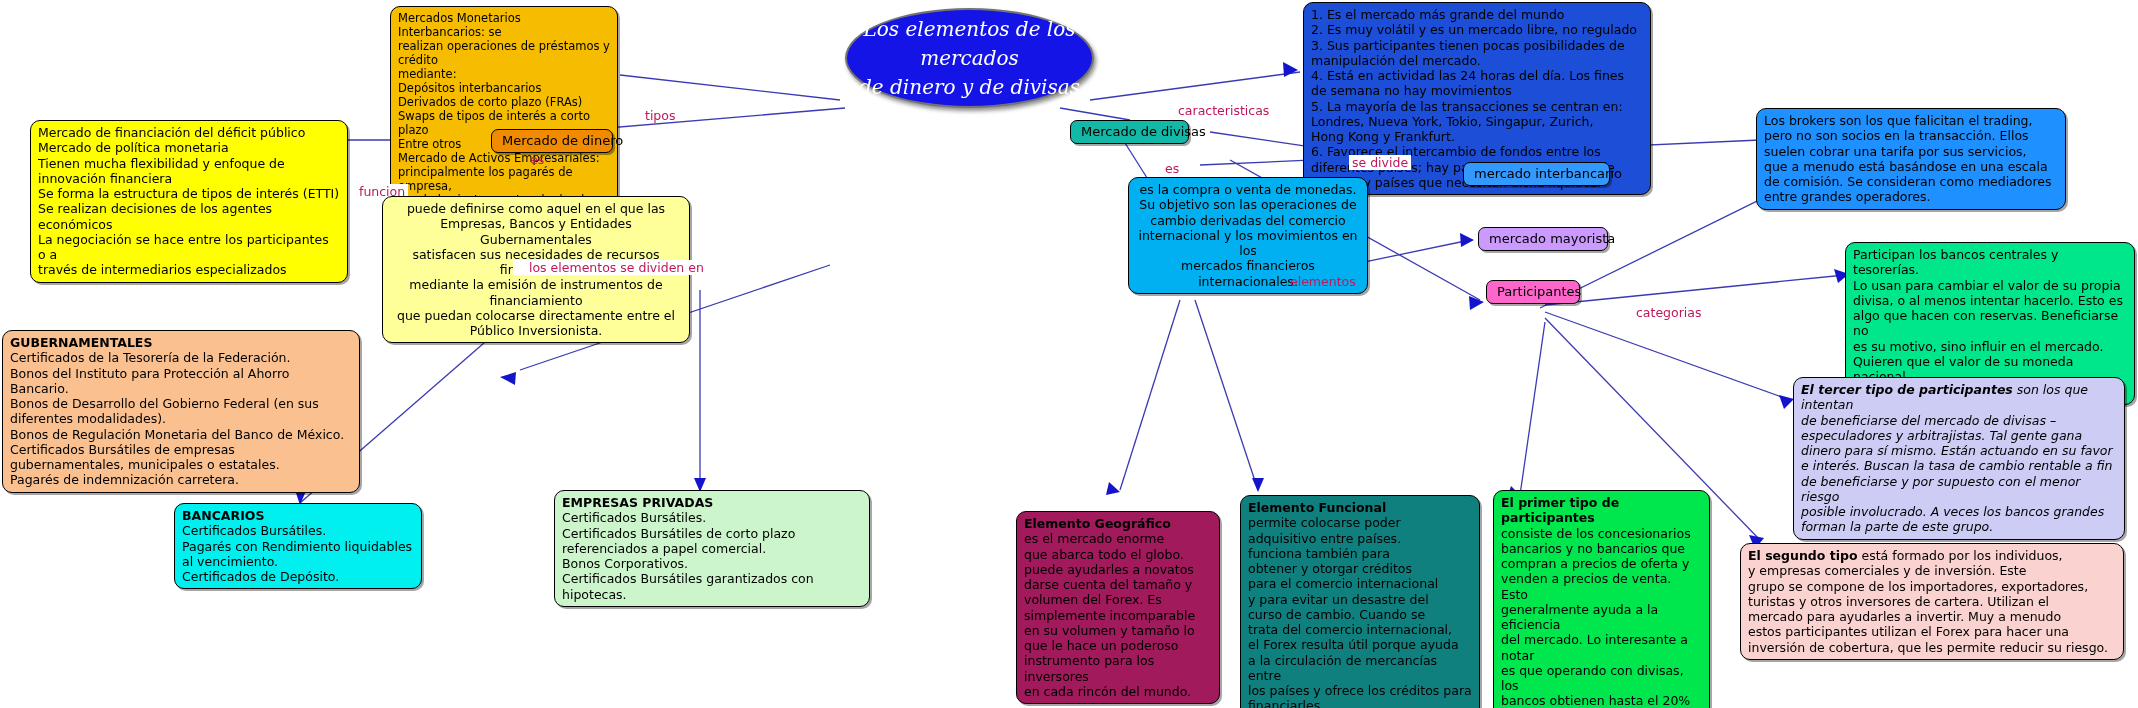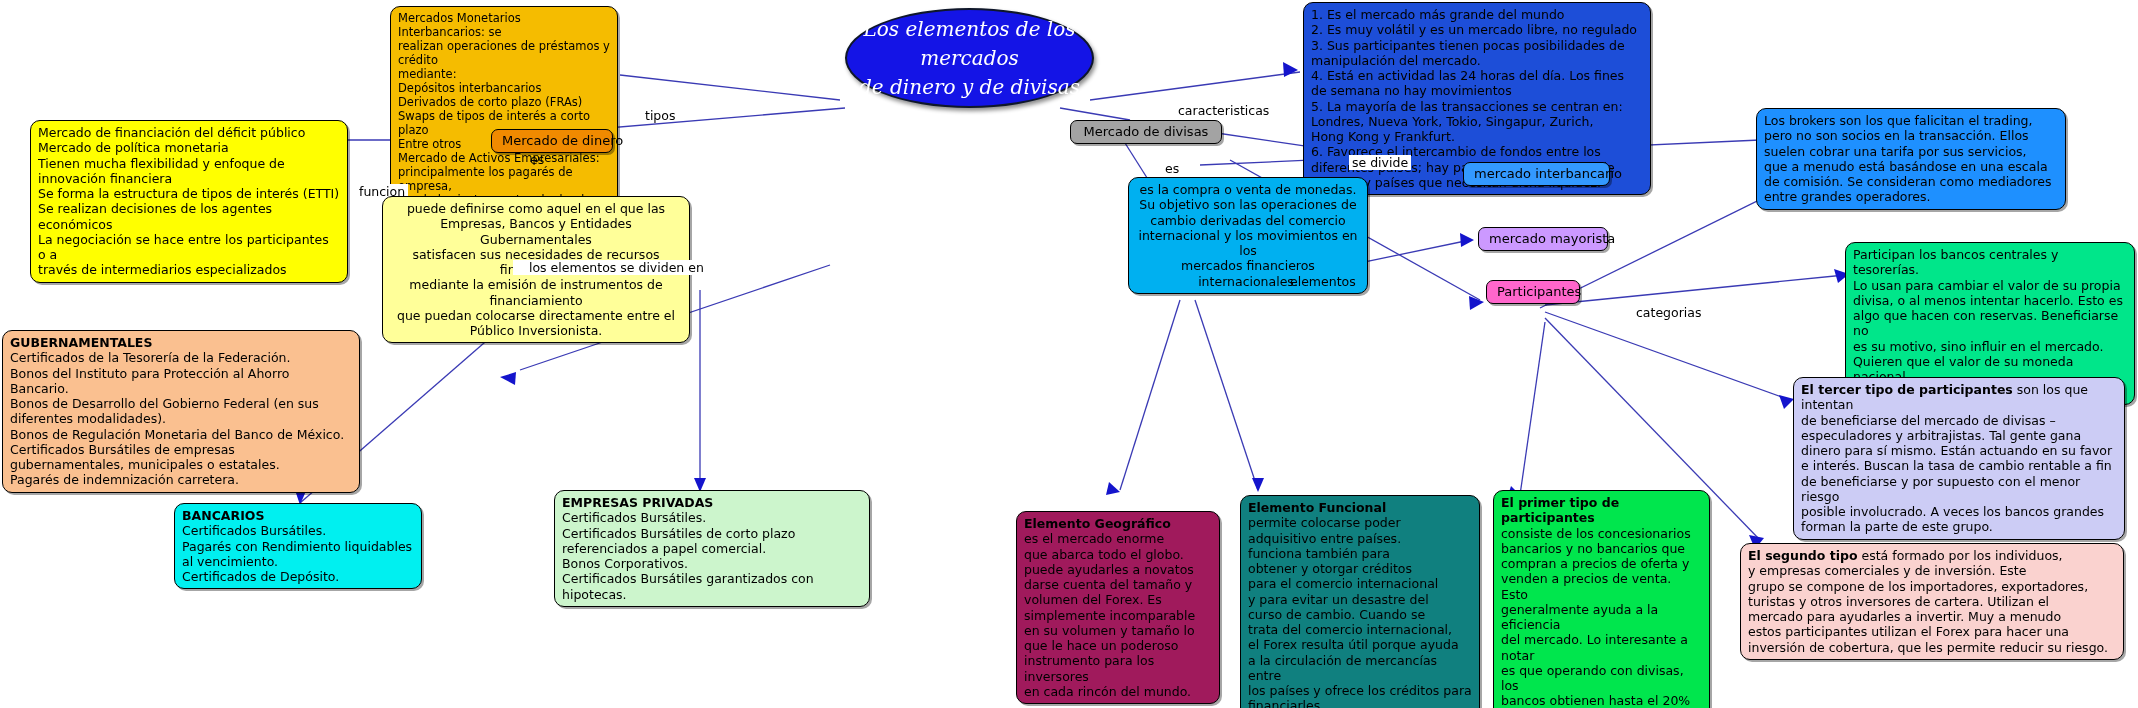--- a/index.html
+++ b/index.html
@@ -9,26 +9,26 @@
   #canvas{position:absolute;inset:0;width:2138px;height:708px;}
   svg.links{position:absolute;left:0;top:0;width:2138px;height:708px;pointer-events:none;}
   .node{position:absolute;box-sizing:border-box;border:1px solid #000;
         border-radius:10px;padding:4px 7px;line-height:1.22;color:#000;}
   .node.sm{font-size:11.5px;}
   .node.md{font-size:12.5px;}
   .node .ttl{font-weight:bold;}
   .pill{position:absolute;box-sizing:border-box;border:1px solid #000;
         border-radius:7px;padding:3px 10px;font-size:13px;text-align:center;
         white-space:nowrap;line-height:1.2;}
-  .ellipse{position:absolute;border-radius:50%;border:2px solid #0f172a;
+  .ellipse{position:absolute;border-radius:50%;border:2px solid #737373;
            display:flex;align-items:center;justify-content:center;text-align:center;
            color:#ffffff;font-family:"DejaVu Serif","Liberation Serif",serif;
            font-style:italic;font-size:20px;line-height:1.45;
            box-shadow:2px 3px 4px rgba(0,0,0,.45);}
-  .lbl{position:absolute;font-size:12.5px;color:#000000;background:transparent;
+  .lbl{position:absolute;font-size:12.5px;color:#be185d;background:transparent;
        white-space:nowrap;}
   .tcenter{text-align:center;}
   .shadowed{box-shadow:2px 2px 0 rgba(0,0,0,.35);}
 </style>
 </head>
 <body>
 
 <div id="canvas">
 
   <svg class="links" viewBox="0 0 2138 708">
@@ -188,21 +188,21 @@
     <div>4. Está en actividad las 24 horas del día. Los fines</div>
     <div>de semana no hay movimientos</div>
     <div>5. La mayoría de las transacciones se centran en:</div>
     <div>Londres, Nueva York, Tokio, Singapur, Zurich,</div>
     <div>Hong Kong y Frankfurt.</div>
     <div>6. Favorece el intercambio de fondos entre los</div>
     <div>diferentes paises; hay países con excedentes de</div>
     <div>liquidez y países que necesitan dicha liquidez.</div>
   </div>
 
-  <div class="pill shadowed" style="left:1070px;top:120px;width:152px;background:#a3a3a3;">
+  <div class="pill shadowed" style="left:1070px;top:120px;width:119px;background:#14b8a6;">
     <span>Mercado de divisas</span>
   </div>
 
   <div class="lbl" style="left:1165px;top:161px;">es</div>
 
   <div class="lbl" style="left:1330px;top:155px;background:#fff;padding:0 3px;margin-left:19px;">se divide</div>
 
   <div class="pill shadowed" style="left:1463px;top:162px;width:147px;background:#3399ff;">
     <span>mercado interbancario</span>
   </div>
@@ -239,21 +239,21 @@
   <div class="node md shadowed" style="left:1845px;top:242px;width:290px;background:#00e68a;">
     <div>Participan los bancos centrales y tesorerías.</div>
     <div>Lo usan para cambiar el valor de su propia</div>
     <div>divisa, o al menos intentar hacerlo. Esto es</div>
     <div>algo que hacen con reservas. Beneficiarse no</div>
     <div>es su motivo, sino influir en el mercado.</div>
     <div>Quieren que el valor de su moneda nacional</div>
     <div>trabaje a su favor.</div>
   </div>
 
-  <div class="node md shadowed" style="left:1793px;top:377px;width:332px;background:#ccccf5;">
+  <div class="node md shadowed" style="left:1793px;top:377px;width:332px;background:#ccccf5;font-style:italic;">
     <div><span class="ttl">El tercer tipo de participantes</span><span> son los que intentan</span></div>
     <div>de beneficiarse del mercado de divisas –</div>
     <div>especuladores y arbitrajistas. Tal gente gana</div>
     <div>dinero para sí mismo. Están actuando en su favor</div>
     <div>e interés. Buscan la tasa de cambio rentable a fin</div>
     <div>de beneficiarse y por supuesto con el menor riesgo</div>
     <div>posible involucrado. A veces los bancos grandes</div>
     <div>forman la parte de este grupo.</div>
   </div>
 

